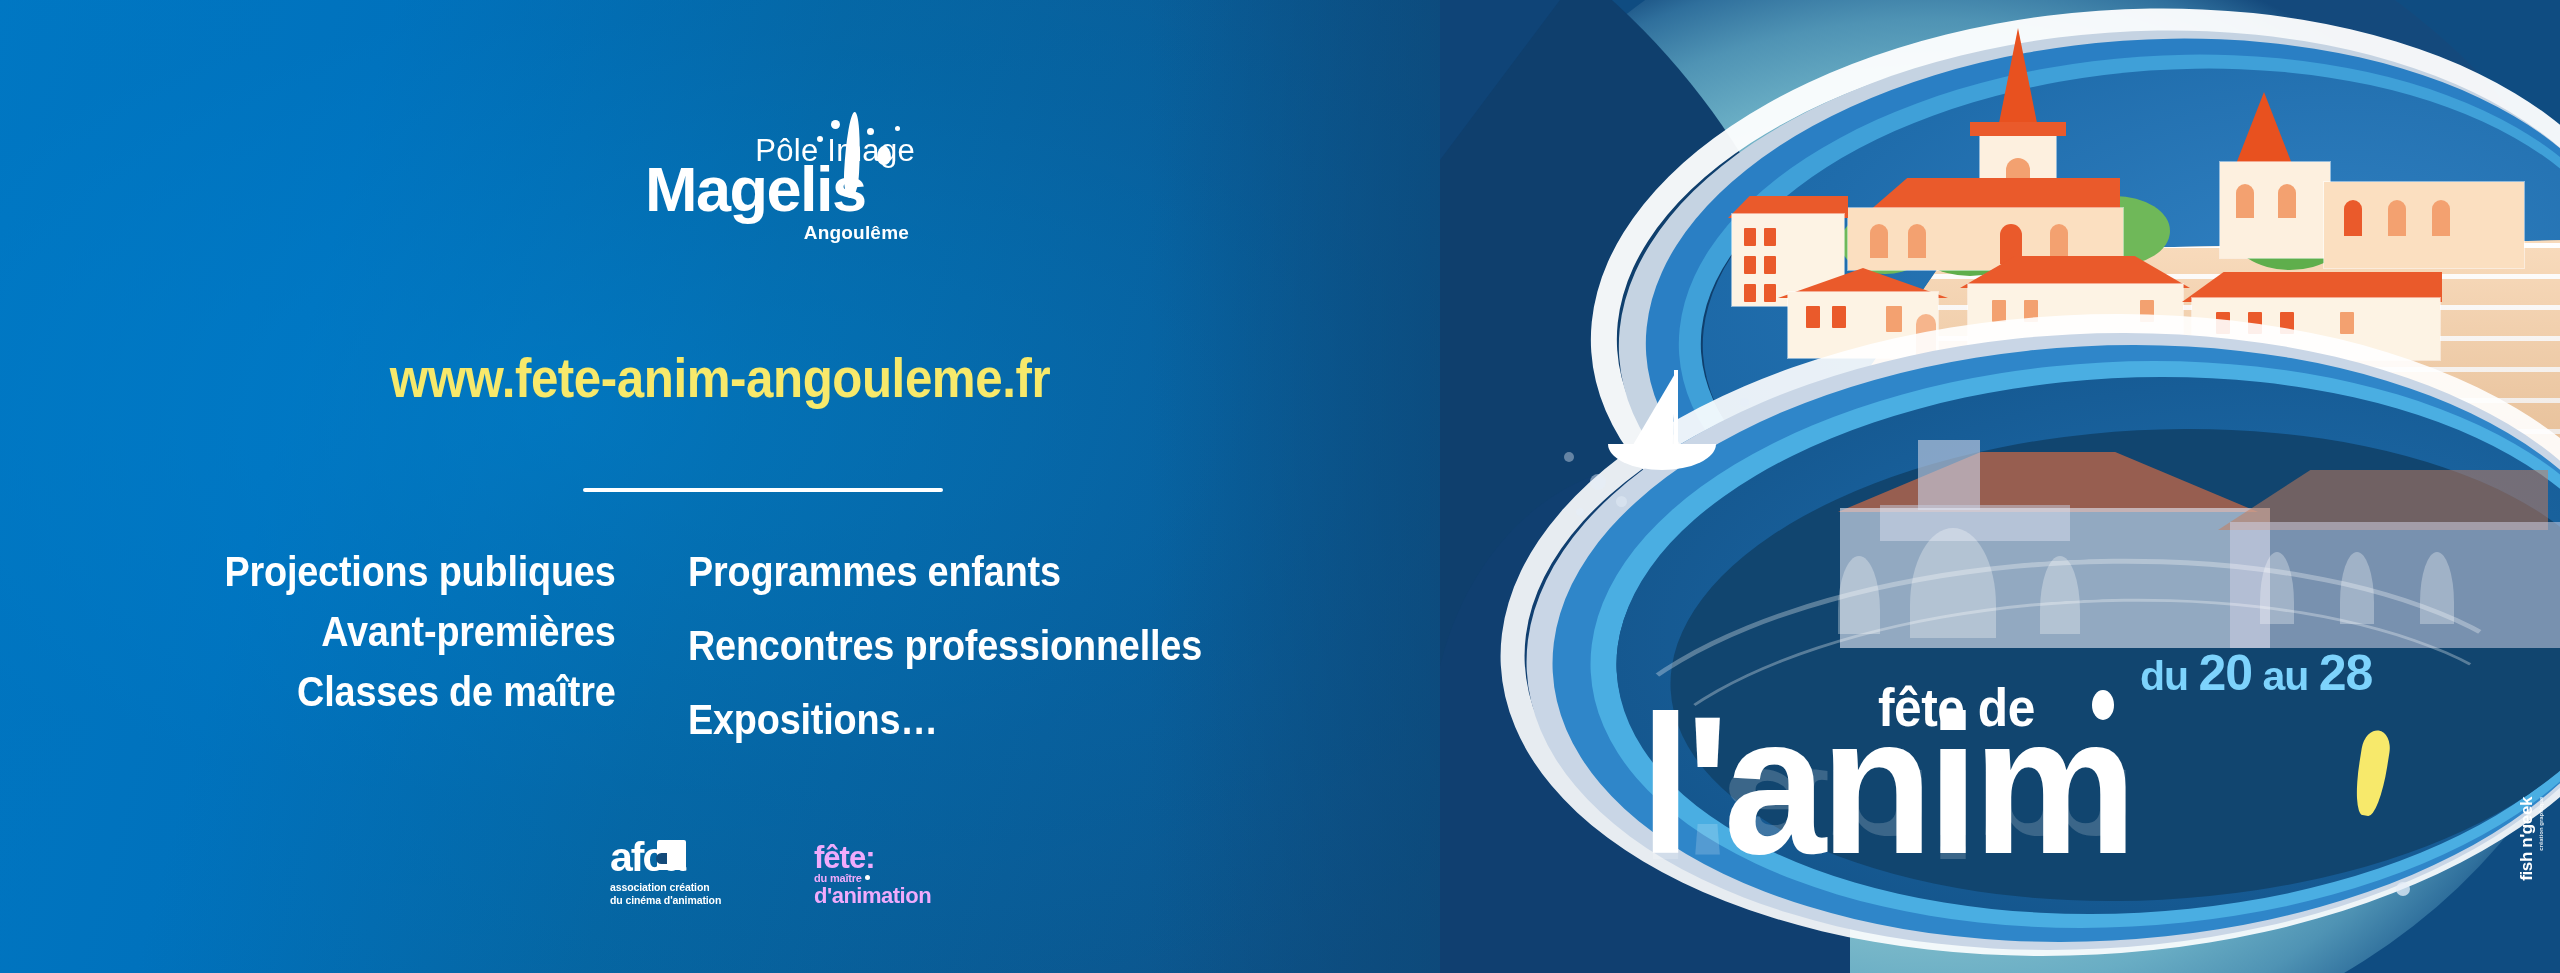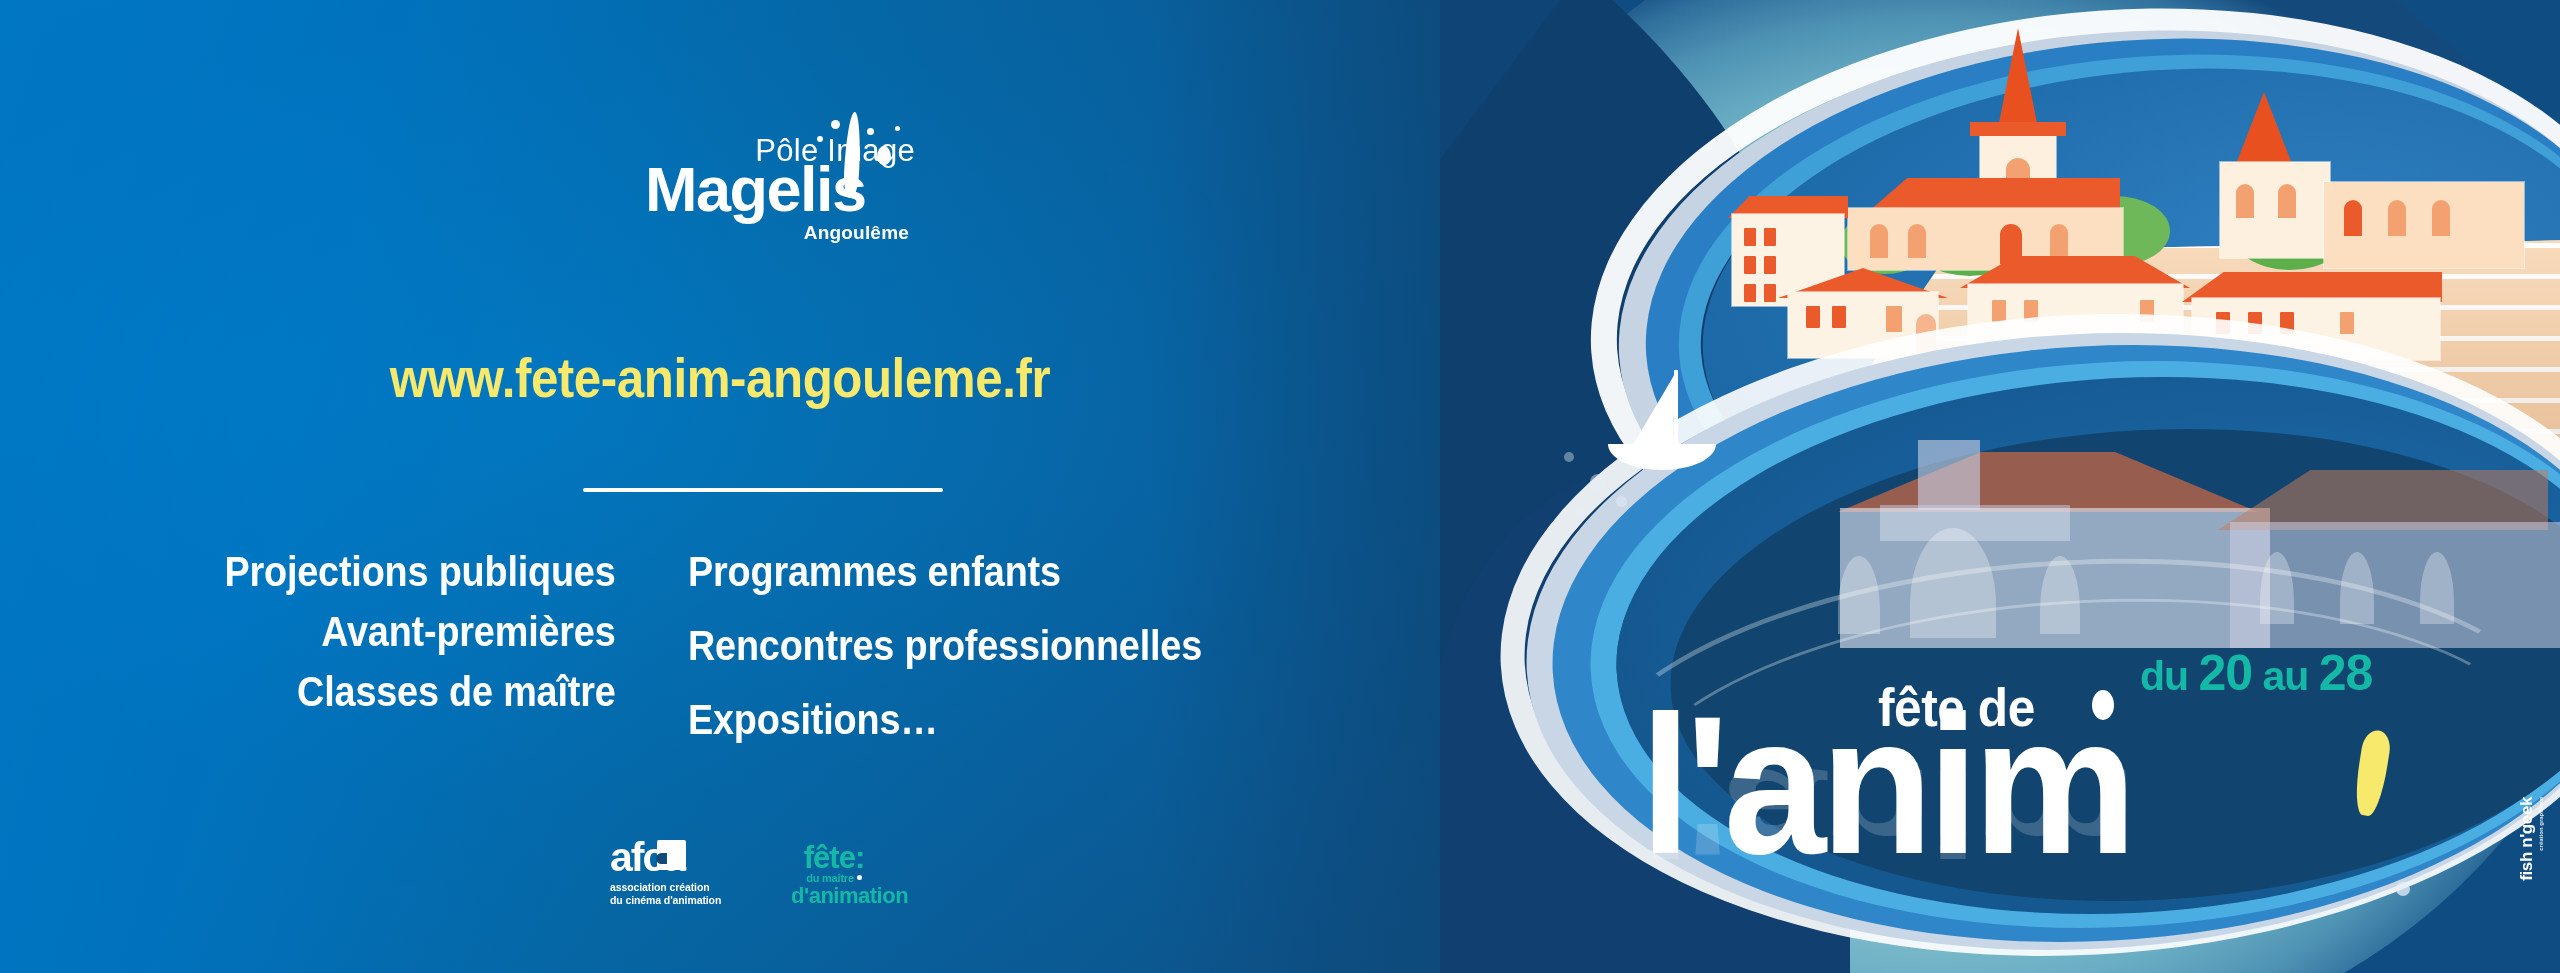--- a/index.html
+++ b/index.html
@@ -358,21 +358,21 @@
     width: 29px; height: 30px; background: #fff;
     border-radius: 2px;
   }
   .afca-notch {
     position: absolute; right: 17px; top: 15px;
     width: 11px; height: 11px; background: #134a79;
     border-radius: 50% 0 0 50%;
   }
   .afca-sub { font-size: 10.5px; line-height: 1.25; font-weight: 600; margin-top: 4px; letter-spacing: -.1px; }
 
-  .fca { position: relative; color: #14b8a6; width: 86px; text-align: center; }
+  .fca { position: relative; color: #f0abfc; width: 86px; text-align: left; margin-left: 23px; }
   .fca-word {
     font-size: 31px; font-weight: 700; line-height: .9; letter-spacing: -1px;
     position: relative; display: inline-block;
   }
   .fca-colon { letter-spacing: -1px; }
   .fca-l1 { font-size: 11px; font-weight: 600; line-height: 1.1; letter-spacing: -.2px; }
   .fca-l2 { font-size: 22px; font-weight: 700; line-height: 1.05; letter-spacing: -.5px; }
   .fca-dot { display:inline-block; width:5px; height:5px; background:#fff; border-radius:50%; vertical-align: 2px; margin-left:3px;}
 
   
@@ -381,21 +381,21 @@
     position: absolute; left: 238px; top: 46px;
     color: #ffffff; font-size: 54px; font-weight: 700;
     letter-spacing: -.5px; transform: scaleX(.92); transform-origin: left center;
   }
   .fete-dot {
     position: absolute; left: 452px; top: 60px;
     width: 22px; height: 30px; background:#fff; border-radius: 50%;
   }
   .dates {
     position: absolute; left: 500px; top: 18px;
-    color: #14b8a6; text-align: center; line-height: 1.0;
+    color: #7dd3fc; text-align: center; line-height: 1.0;
   }
   .dates-l1 { font-size: 41px; font-weight: 700; letter-spacing: -1px; }
   .dates-l1 b { font-size: 50px; }
   .dates-l2 { font-size: 47px; font-weight: 700; letter-spacing: -1.5px; margin-top: 2px; }
   .lanim {
     position: absolute; left: 0; top: 72px;
     color: #ffffff; font-size: 196px; font-weight: 700;
     letter-spacing: -6px; line-height: .86;
     transform: scaleX(.94); transform-origin: left top;
   }

